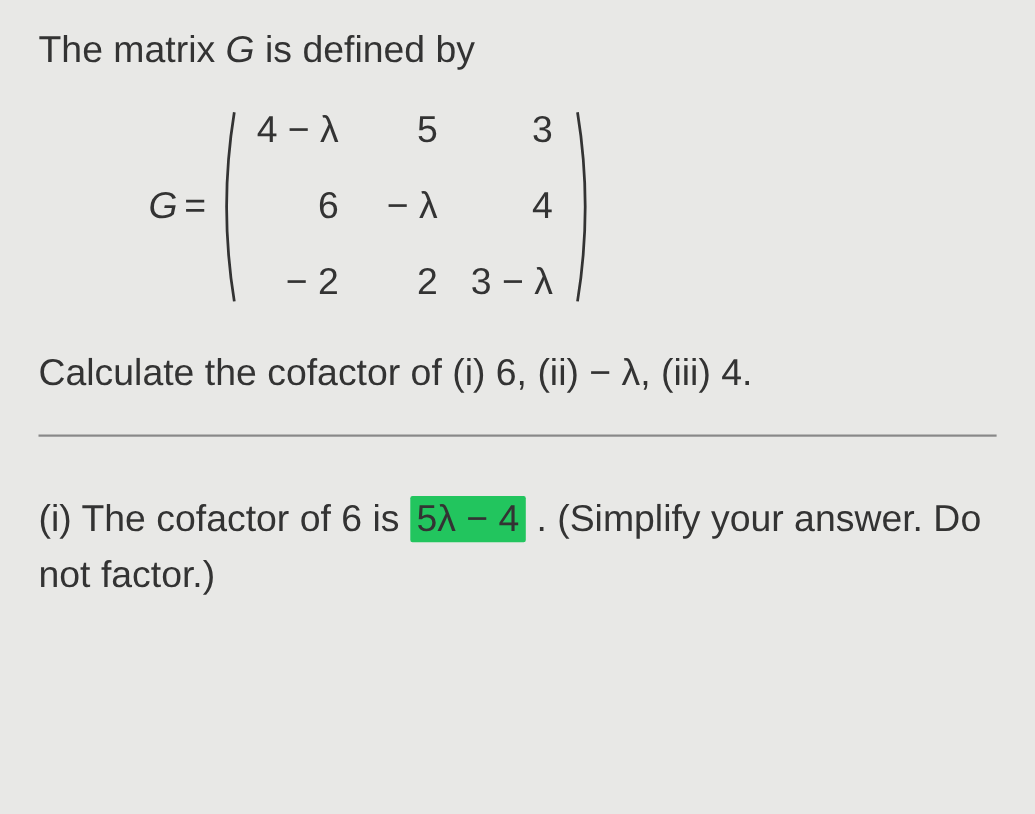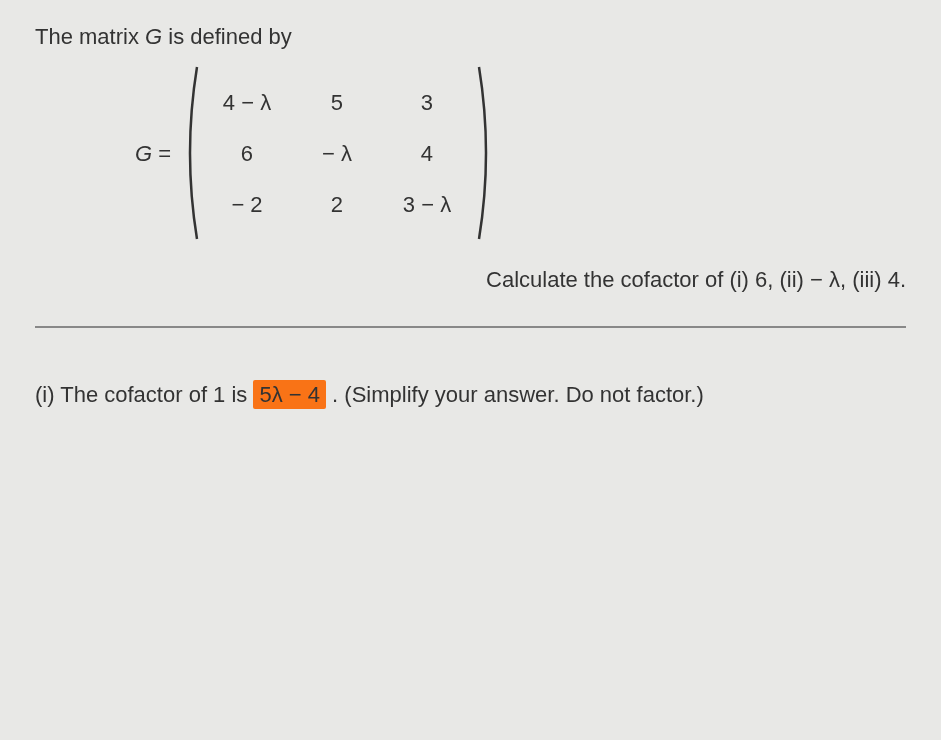--- a/index.html
+++ b/index.html
@@ -7,21 +7,21 @@
       padding: 0;
       font-family: Arial, Helvetica, sans-serif;
       background: #e8e8e6;
       width: 941px;
       height: 740px;
       color: #333;
       overflow: hidden;
     }
     .page {
       padding: 20px 35px;
-      font-size: 22px;
+      font-size: 34px;
       line-height: 1.5;
     }
     .intro-line { margin-bottom: 10px; }
     .italic { font-style: italic; }
     .matrix-block {
       display: flex;
       align-items: center;
       justify-content: flex-start;
       margin: 10px 0 20px 100px;
     }
@@ -33,30 +33,30 @@
     }
     .paren svg { display: block; }
     .matrix-grid {
       display: grid;
       grid-template-columns: auto auto auto;
       column-gap: 30px;
       row-gap: 18px;
       padding: 12px 18px;
       text-align: right;
     }
-    .matrix-grid .cell { min-width: 60px; text-align: center; }
-    .instruction { margin-top: 8px; margin-bottom: 30px; text-align: right; }
+    .matrix-grid .cell { min-width: 60px; text-align: right; }
+    .instruction { margin-top: 8px; margin-bottom: 30px; }
     .divider {
       border: none;
       border-top: 2px solid #888;
       margin: 20px 0 50px 0;
     }
     .answer-line { margin-bottom: 30px; }
     .filled-answer {
-      background: #f97316;
+      background: #22c55e;
       padding: 2px 6px;
       border-radius: 2px;
       text-align: center;
     }
     .input-box {
       display: inline-block;
       width: 34px;
       height: 32px;
       border: 3px solid #2a6fbf;
       background: #fff;
@@ -98,17 +98,17 @@
         <path d="M 4 4 Q 18 90 4 176" stroke="#333" stroke-width="2.5" fill="none"></path>
       </svg>
     </span>
   </div>
 
   <div class="instruction">Calculate the cofactor of  (i) 6,  (ii) − λ, (iii) 4.</div>
 
   <hr class="divider">
 
   <div class="answer-line">
-    <span>(i) The cofactor of 1 is </span><span class="filled-answer">5λ − 4</span><span> . (Simplify your answer. Do not factor.)</span>
+    <span>(i) The cofactor of 6 is </span><span class="filled-answer">5λ − 4</span><span> . (Simplify your answer. Do not factor.)</span>
   </div>
 
 
 </div>
 
 </body></html>

